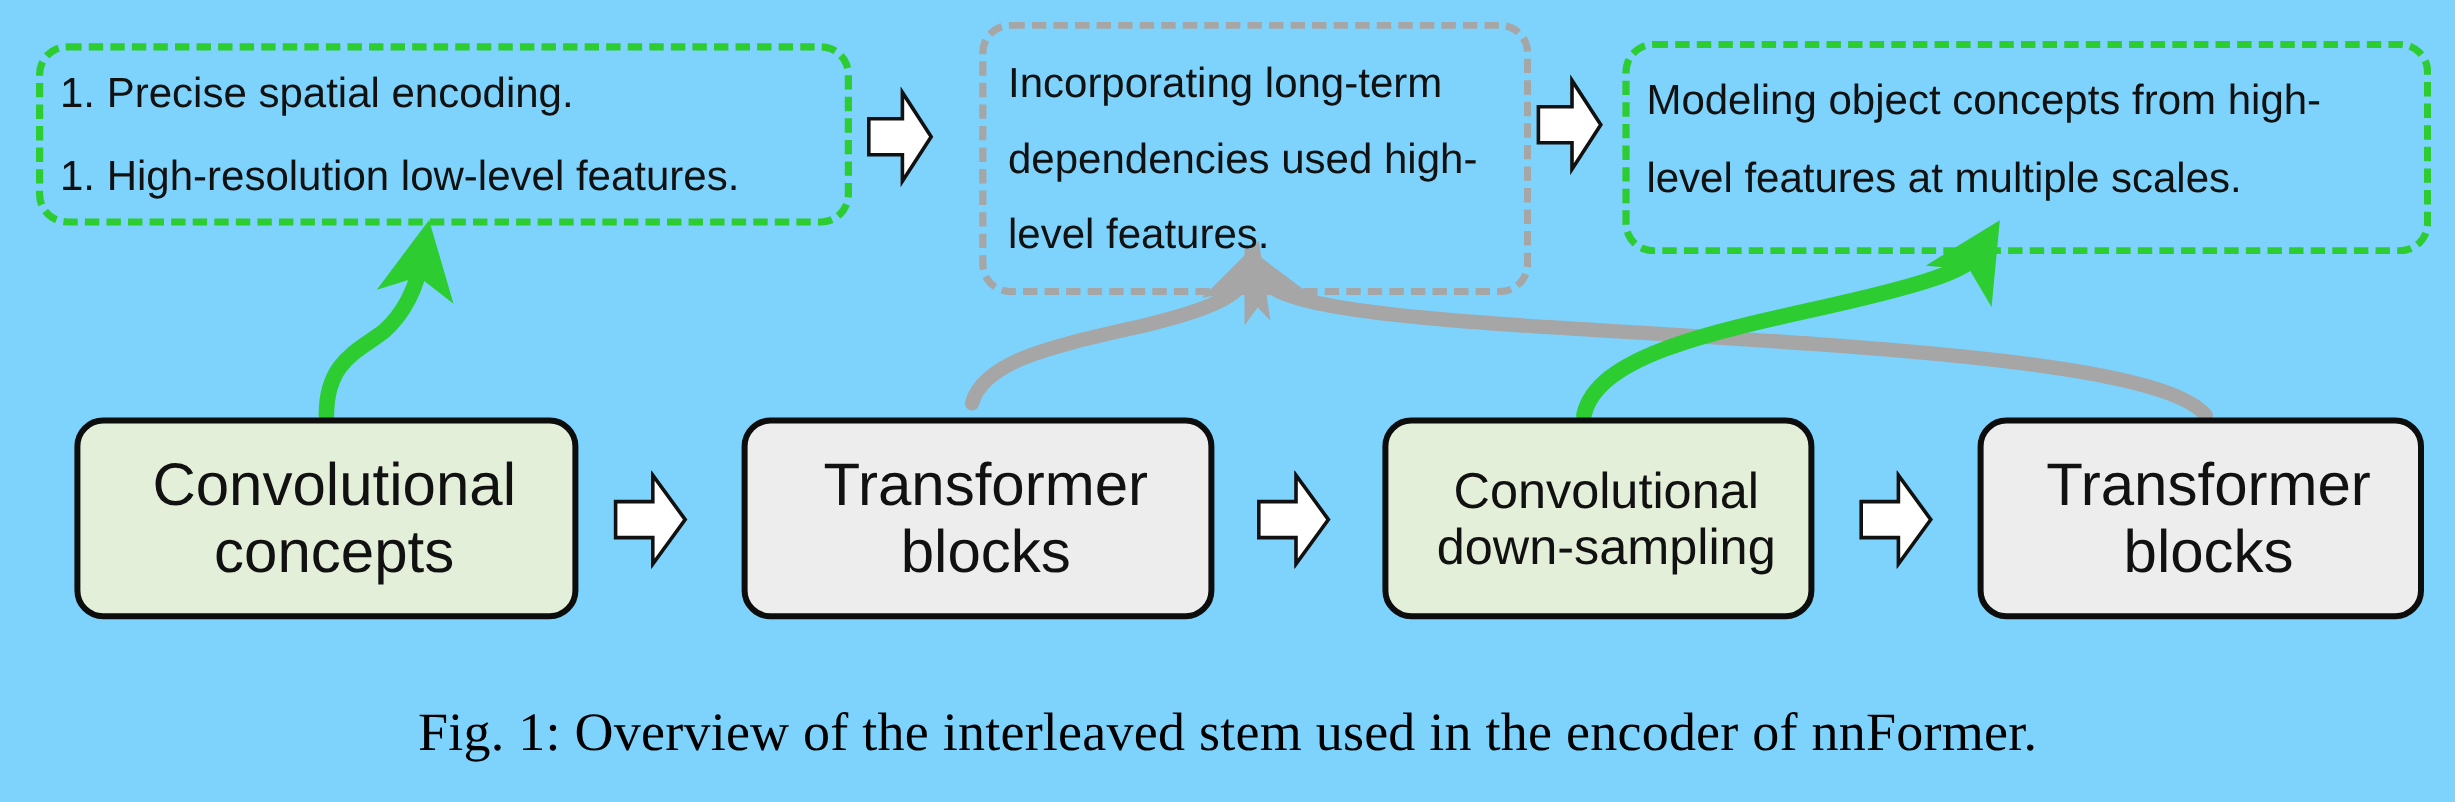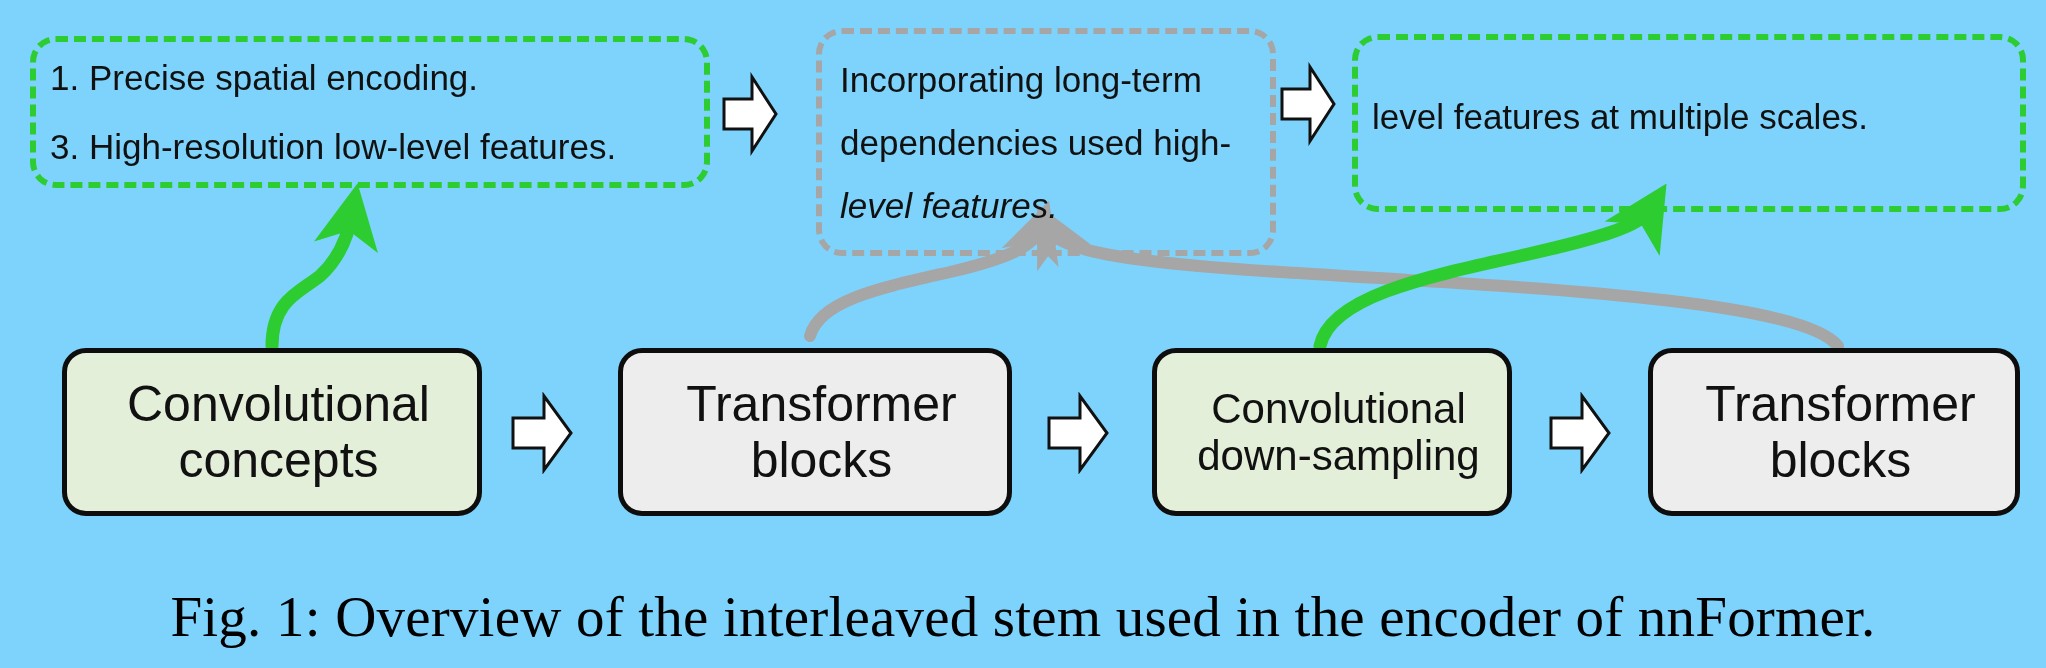--- a/index.html
+++ b/index.html
@@ -47,23 +47,23 @@
     font-size: 35px;
     line-height: 1.0;
     white-space: nowrap;
     padding-left: 14px;
   }
   .callout.gray .line { padding-left: 18px; }
 
   #callout-left  { left: 30px;   top: 36px;  width: 680px;  height: 152px; }
   #callout-left .line:first-child { margin-bottom: 34px; }
 
-  #callout-mid   { left: 816px;  top: 28px;  width: 460px;  height: 228px; }
+  #callout-mid   { left: 816px;  top: 18px;  width: 460px;  height: 228px; }
   #callout-mid .line { margin-bottom: 28px; }
-  #callout-mid .line:last-child { margin-bottom: 0; font-style: italic; }
+  #callout-mid .line:last-child { margin-bottom: 0; }
 
   #callout-right { left: 1352px; top: 34px;  width: 674px;  height: 178px; }
   #callout-right .line { margin-bottom: 30px; }
   #callout-right .line:last-child { margin-bottom: 14px; }
 
   
   .stage {
     position: absolute;
     box-sizing: border-box;
     border: 5px solid #0d0d0d;
@@ -98,21 +98,21 @@
   #ba-3     { left: 1548px; top: 392px; }
 
   
   #caption {
     position: absolute;
     left: 0;
     top: 584px;
     width: 2046px;
     text-align: center;
     font-family: "Liberation Serif", serif;
-    font-size: 57px;
+    font-size: 45px;
     color: #000000;
     letter-spacing: 0.2px;
   }
 </style>
 </head>
 <body>
 
 <div id="figure">
 
   <svg id="svg-layer" viewBox="0 0 2046 668">
@@ -129,30 +129,31 @@
 
     <path d="M 810,336 C 820,300 880,288 950,272 C 1010,258 1034,246 1040,228" fill="none" stroke="#a6a6a6" stroke-width="12" stroke-linecap="round" marker-end="url(#head-gray)"></path>
 
     <path d="M 1838,346 C 1800,300 1540,288 1280,272 C 1120,262 1060,250 1050,230" fill="none" stroke="#a6a6a6" stroke-width="12" stroke-linecap="round" marker-end="url(#head-gray)"></path>
 
     <path d="M 1320,346 C 1330,298 1420,278 1520,256 C 1600,238 1640,226 1650,210" fill="none" stroke="#2dcc30" stroke-width="13" stroke-linecap="round" marker-end="url(#head-green)"></path>
   </svg>
 
   <div class="callout green" id="callout-left">
     <span class="line">1. Precise spatial encoding.</span>
-    <span class="line">3. High-resolution low-level features.</span>
+    <span class="line">1. High-resolution low-level features.</span>
   </div>
 
   <div class="callout gray" id="callout-mid">
     <span class="line">Incorporating long-term</span>
     <span class="line">dependencies used high-</span>
     <span class="line">level features.</span>
   </div>
 
   <div class="callout green" id="callout-right">
+    <span class="line">Modeling object concepts from high-</span>
     <span class="line">level features at multiple scales.</span>
   </div>
 
   <svg class="block-arrow" id="ba-top" viewBox="0 0 56 84">
     <path d="M2,27 L30,27 L30,5 L54,42 L30,79 L30,57 L2,57 Z" fill="#ffffff" stroke="#111111" stroke-width="3" stroke-linejoin="miter"></path>
   </svg>
 
   <svg class="block-arrow" id="ba-top2" viewBox="0 0 56 84">
     <path d="M2,27 L30,27 L30,5 L54,42 L30,79 L30,57 L2,57 Z" fill="#ffffff" stroke="#111111" stroke-width="3" stroke-linejoin="miter"></path>
   </svg>

